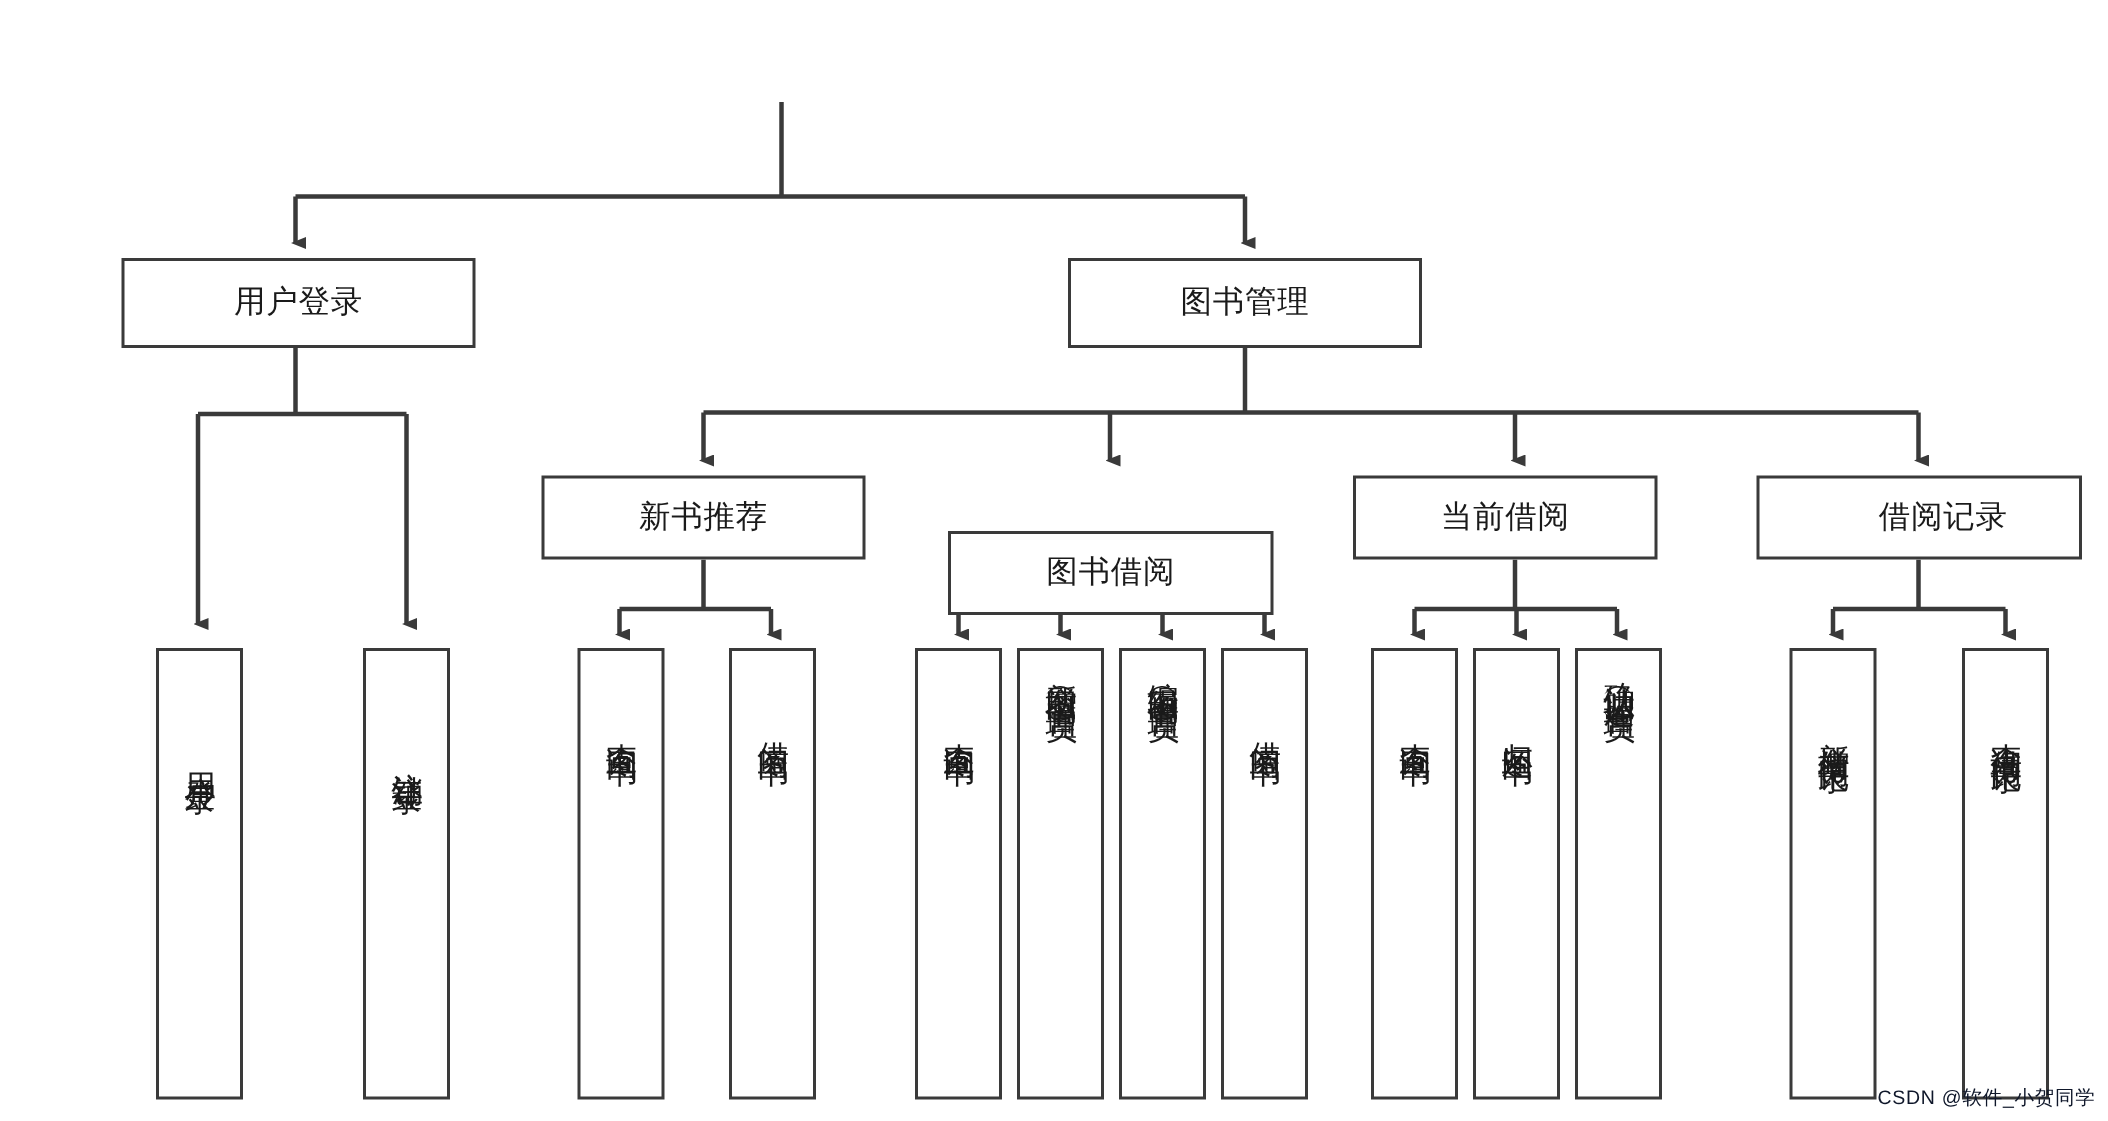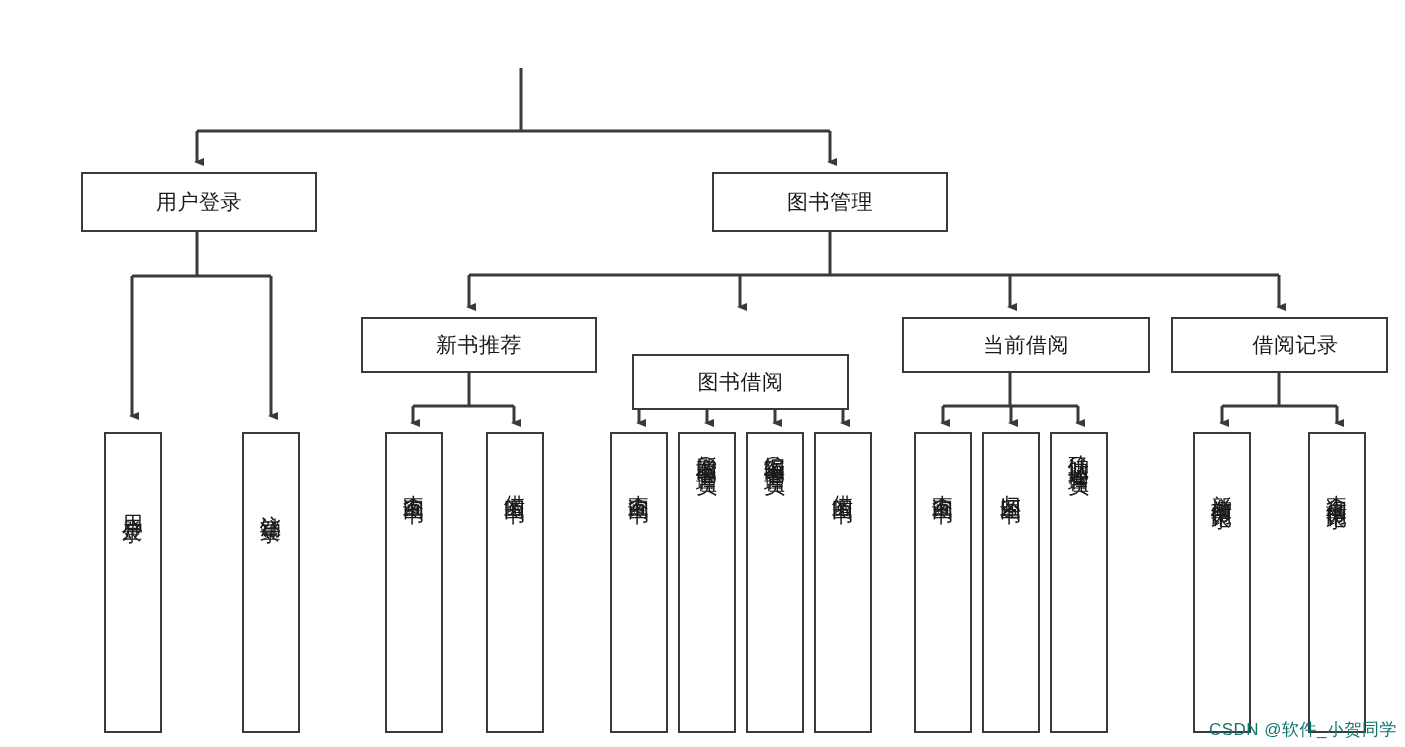--- a/index.html
+++ b/index.html
@@ -65,22 +65,22 @@
     margin-top: 60px;
   }
   .node.vertical.mid-2 .node-label {
     margin-top: 40px;
   }
   
   #watermark {
     position: absolute;
     right: 8px;
     bottom: 6px;
-    font-size: 17px;
-    color: #0f766e;
+    font-size: 13px;
+    color: #0f172a;
     letter-spacing: 0.5px;
     white-space: nowrap;
     z-index: 9;
     user-select: none;
   }
 </style>
 </head>
 <body>
 
 <div id="diagram-canvas">
@@ -138,29 +138,29 @@
 
 
   <div class="node" style="left:81px; top:172px; width:236px; height:60px;">
     <span class="node-label">用户登录</span>
   </div>
 
   <div class="node" style="left:712px; top:172px; width:236px; height:60px;">
     <span class="node-label">图书管理</span>
   </div>
 
-  <div class="node" style="left:361px; top:317px; width:236px; height:56px;">
+  <div class="node" style="left:361px; top:317px; width:216px; height:56px;">
     <span class="node-label">新书推荐</span>
   </div>
 
   <div class="node" style="left:632px; top:317px; width:217px; height:56px;margin-top:37px;">
     <span class="node-label">图书借阅</span>
   </div>
 
-  <div class="node" style="left:902px; top:317px; width:248px; height:56px;">
+  <div class="node" style="left:902px; top:317px; width:203px; height:56px;">
     <span class="node-label">当前借阅</span>
   </div>
 
   <div class="node" style="left:1171px; top:317px; width:217px; height:56px;padding-left:32px;">
     <span class="node-label">借阅记录</span>
   </div>
 
   <div class="node vertical mid" style="left:104px; top:432px; width:58px; height:301px;">
     <span class="node-label">用户登录</span>
   </div>

